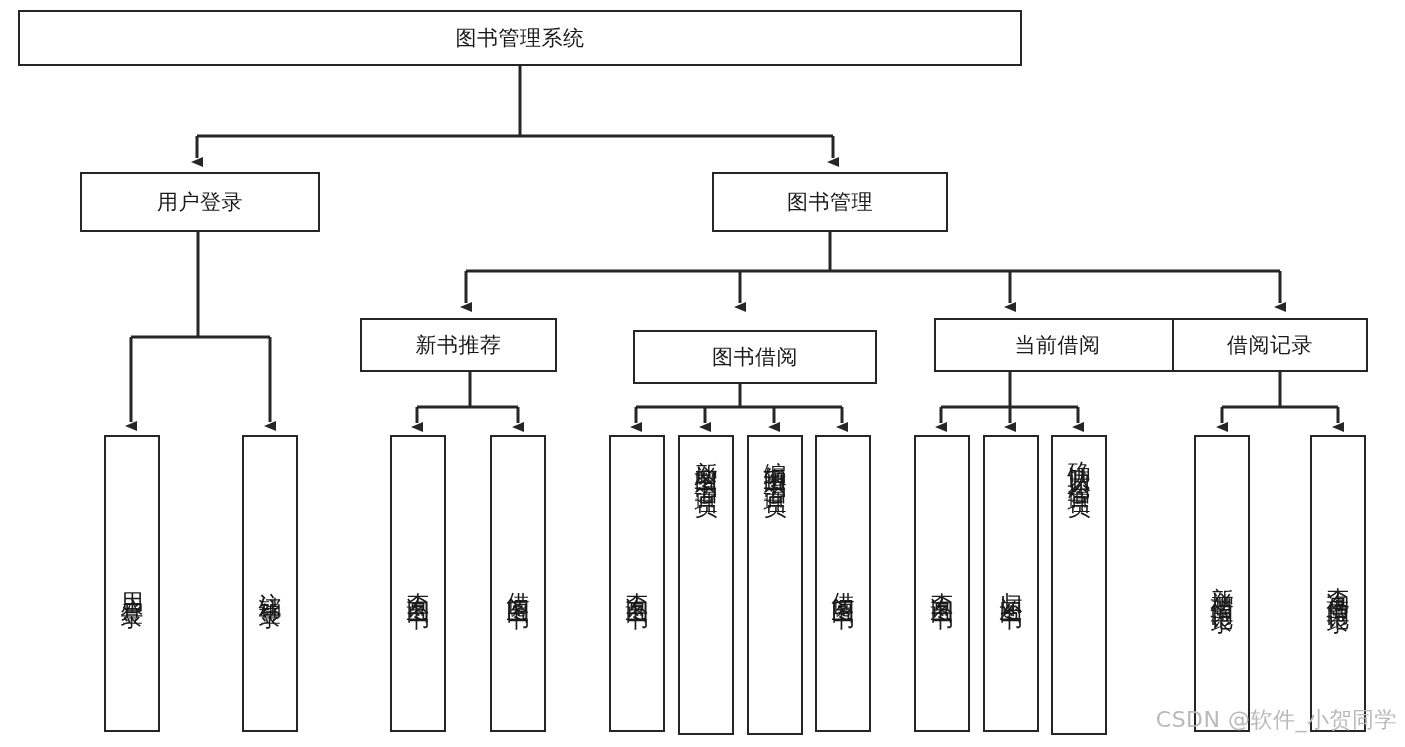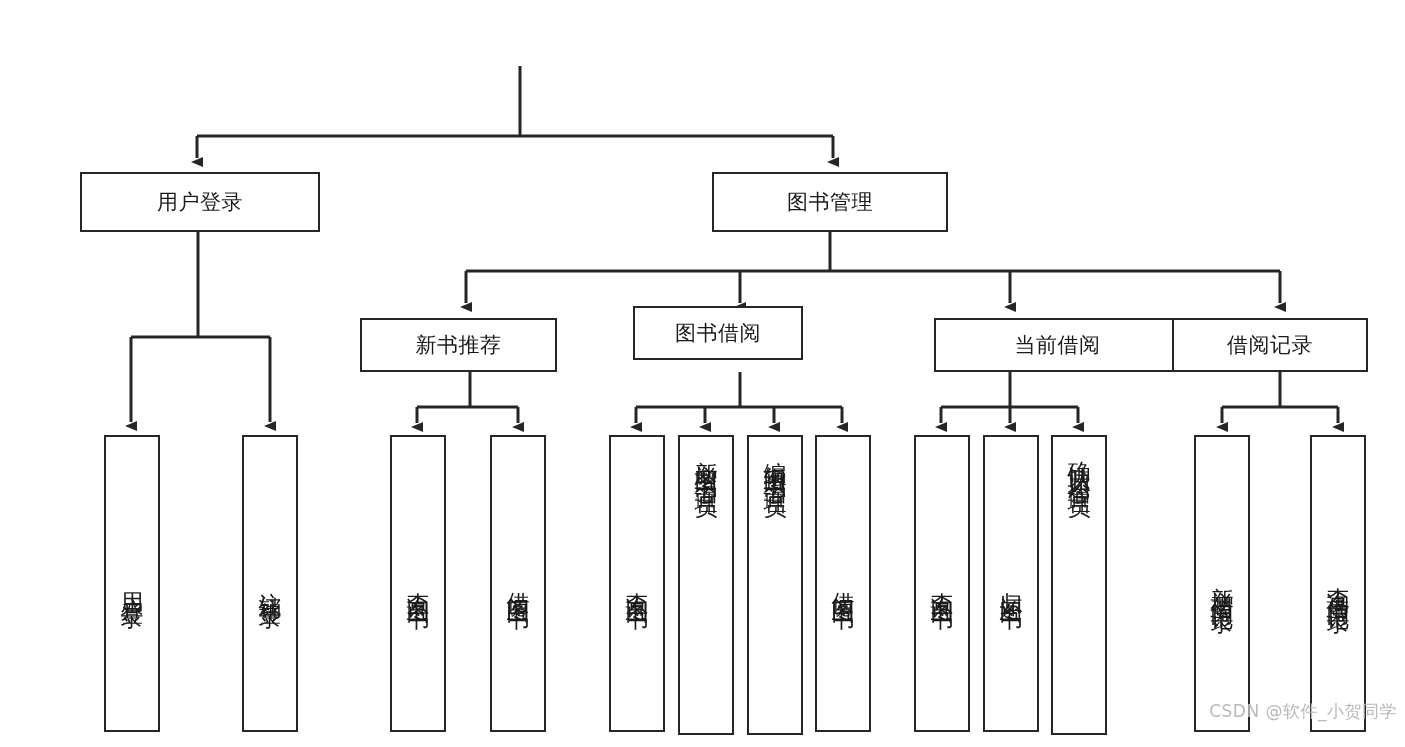--- a/index.html
+++ b/index.html
@@ -59,22 +59,22 @@
     margin-top: auto;
     margin-bottom: auto;
   }
   .node.vert.center {
     align-items: center;
     padding-top: 0;
   }
   #watermark {
     position: absolute;
     right: 8px;
-    bottom: 24px;
-    font-size: 17px;
+    bottom: 12px;
+    font-size: 22px;
     color: #b9b9b9;
     white-space: nowrap;
     letter-spacing: 0.5px;
   }
 </style>
 </head>
 <body>
 
 <div id="canvas">
 
@@ -121,32 +121,35 @@
       <path d="M1010,407 L1010,423" marker-end="url(#arrow)"></path>
       <path d="M1078,407 L1078,423" marker-end="url(#arrow)"></path>
 
       <path d="M1280,372 L1280,407"></path>
       <path d="M1222,407 L1338,407"></path>
       <path d="M1222,407 L1222,423" marker-end="url(#arrow)"></path>
       <path d="M1338,407 L1338,423" marker-end="url(#arrow)"></path>
     </g>
   </svg>
 
+  <div class="node" style="left:18px; top:10px; width:1004px; height:56px;">
+    <span class="label">图书管理系统</span>
+  </div>
 
   <div class="node" style="left:80px; top:172px; width:240px; height:60px;">
     <span class="label">用户登录</span>
   </div>
   <div class="node" style="left:712px; top:172px; width:236px; height:60px;">
     <span class="label">图书管理</span>
   </div>
 
   <div class="node" style="left:360px; top:318px; width:197px; height:54px;">
     <span class="label">新书推荐</span>
   </div>
-  <div class="node" style="left:633px; top:306px; width:170px; height:54px;">
+  <div class="node" style="left:633px; top:330px; width:244px; height:54px;">
     <span class="label">图书借阅</span>
   </div>
   <div class="node" style="left:903px; top:318px; width:247px; height:54px;margin-left:31px;">
     <span class="label">当前借阅</span>
   </div>
   <div class="node" style="left:1172px; top:318px; width:196px; height:54px;">
     <span class="label">借阅记录</span>
   </div>
 
   <div class="node vert center" style="left:104px; top:435px; width:56px; height:297px;">

